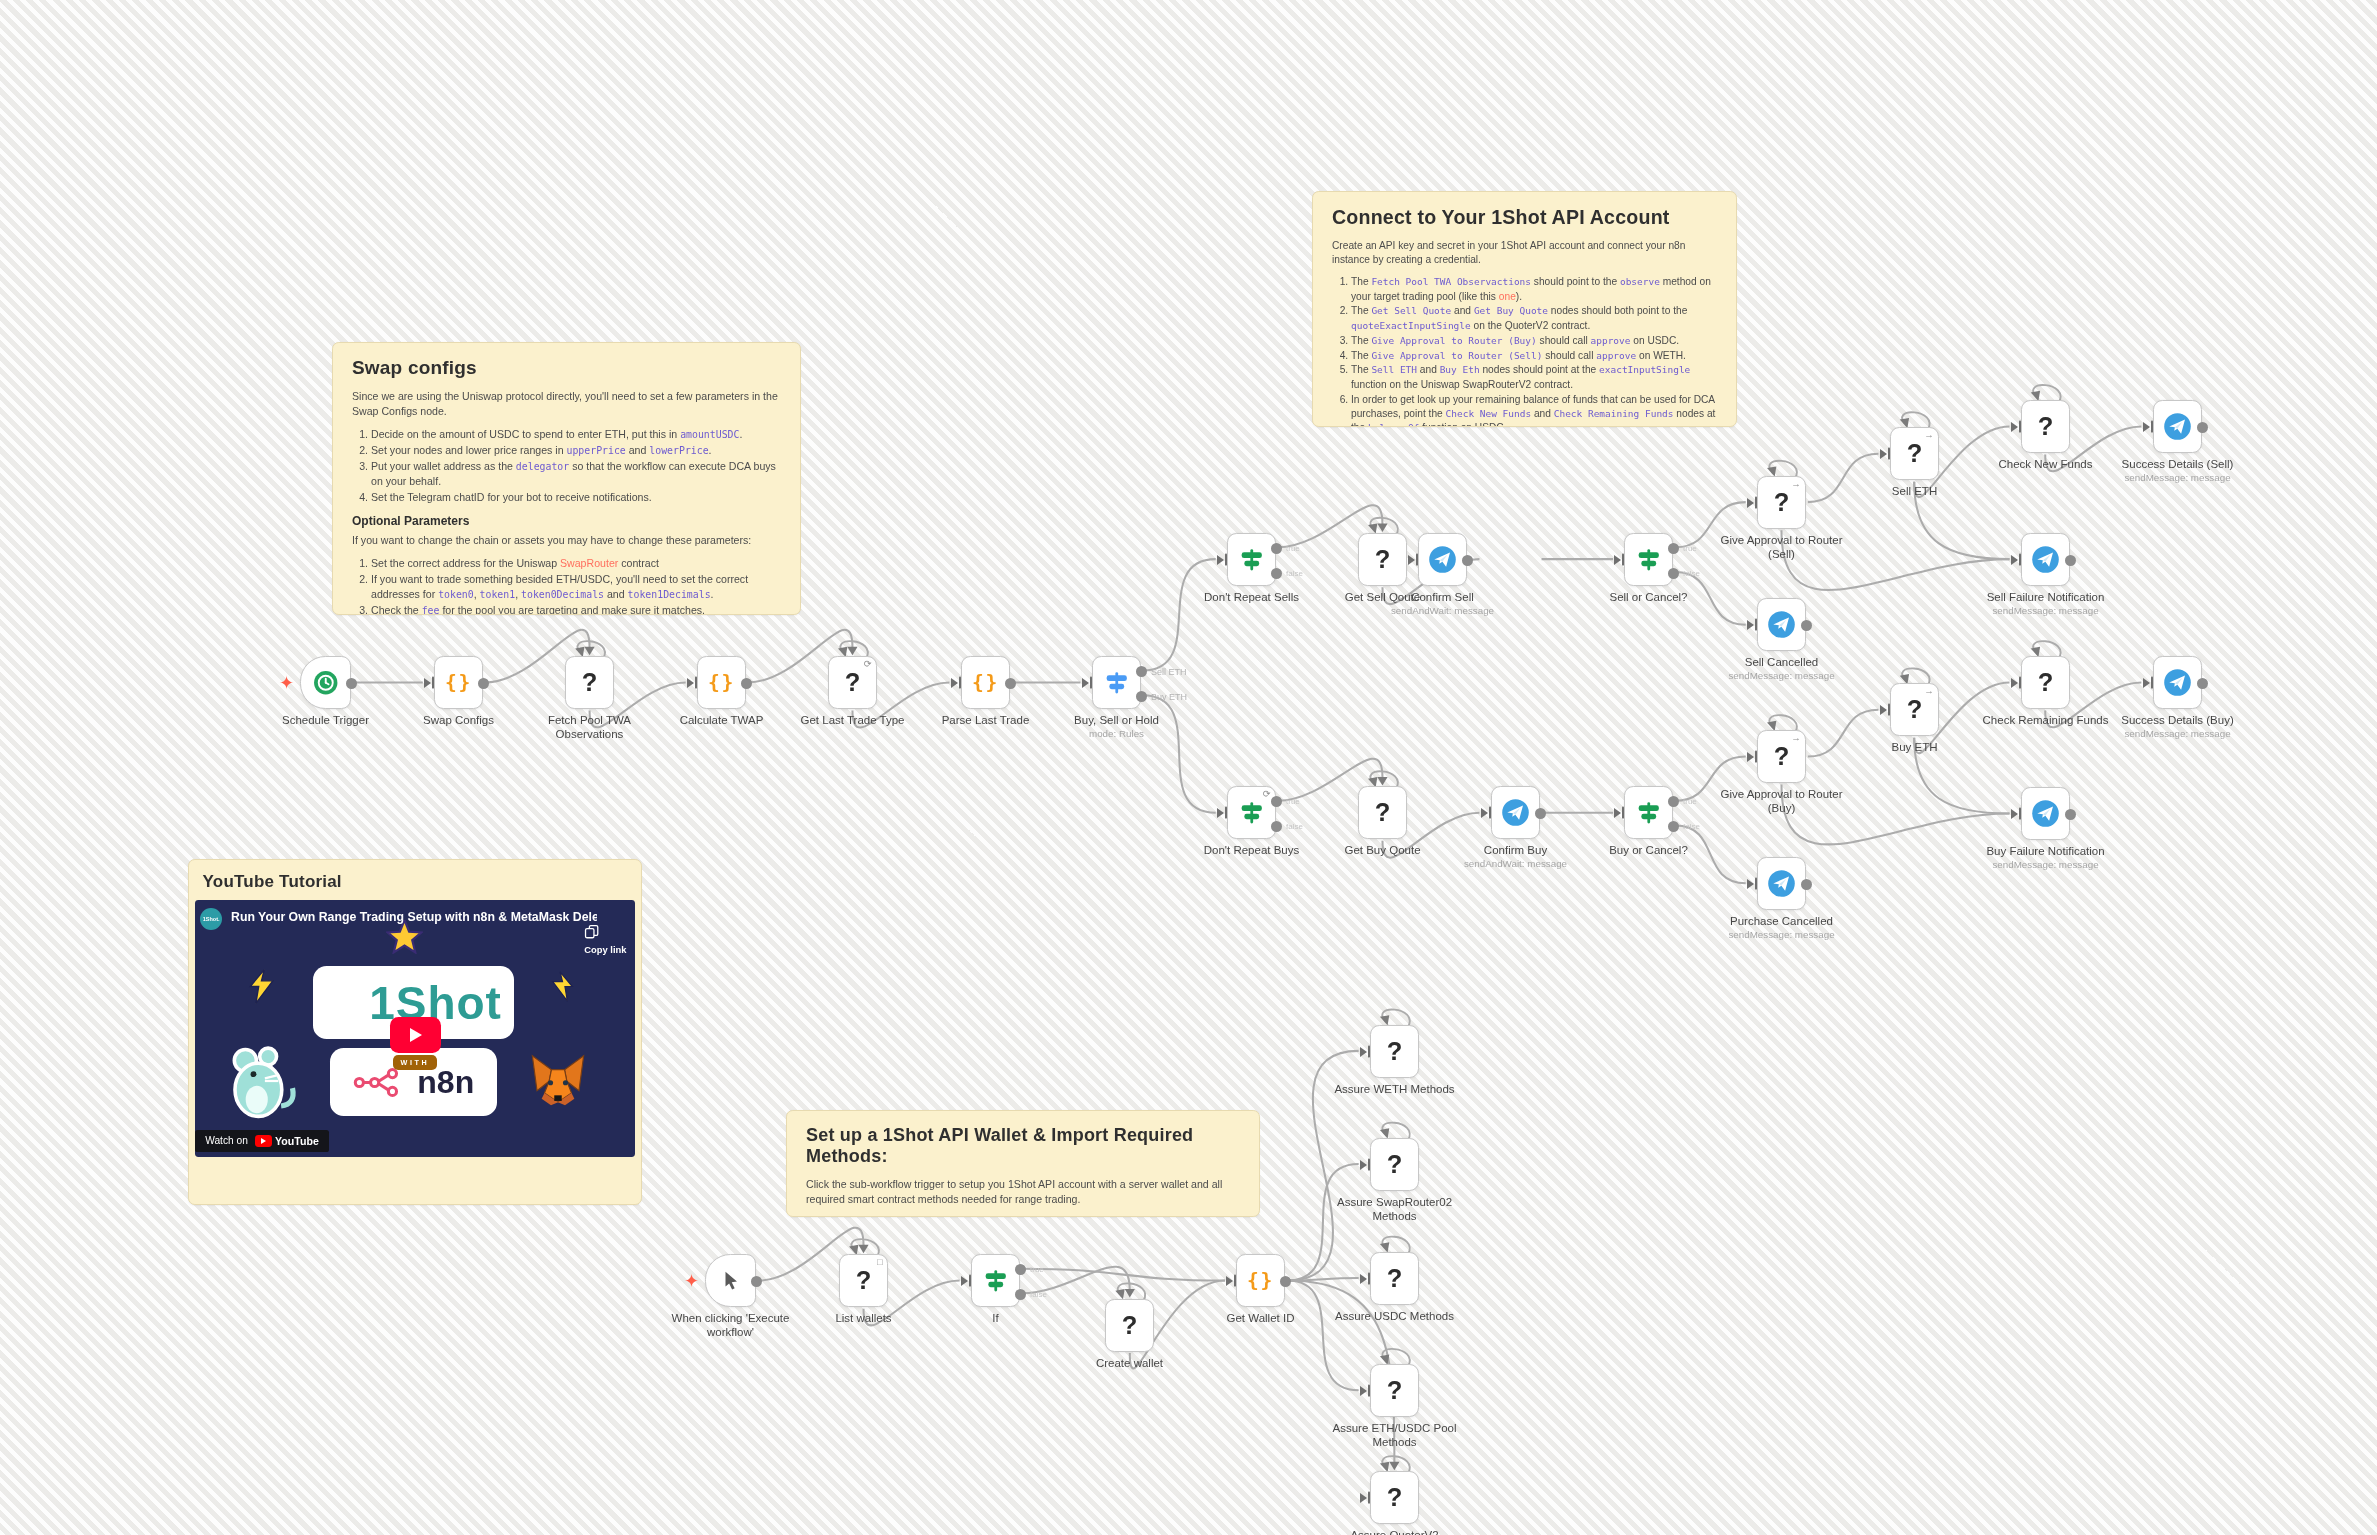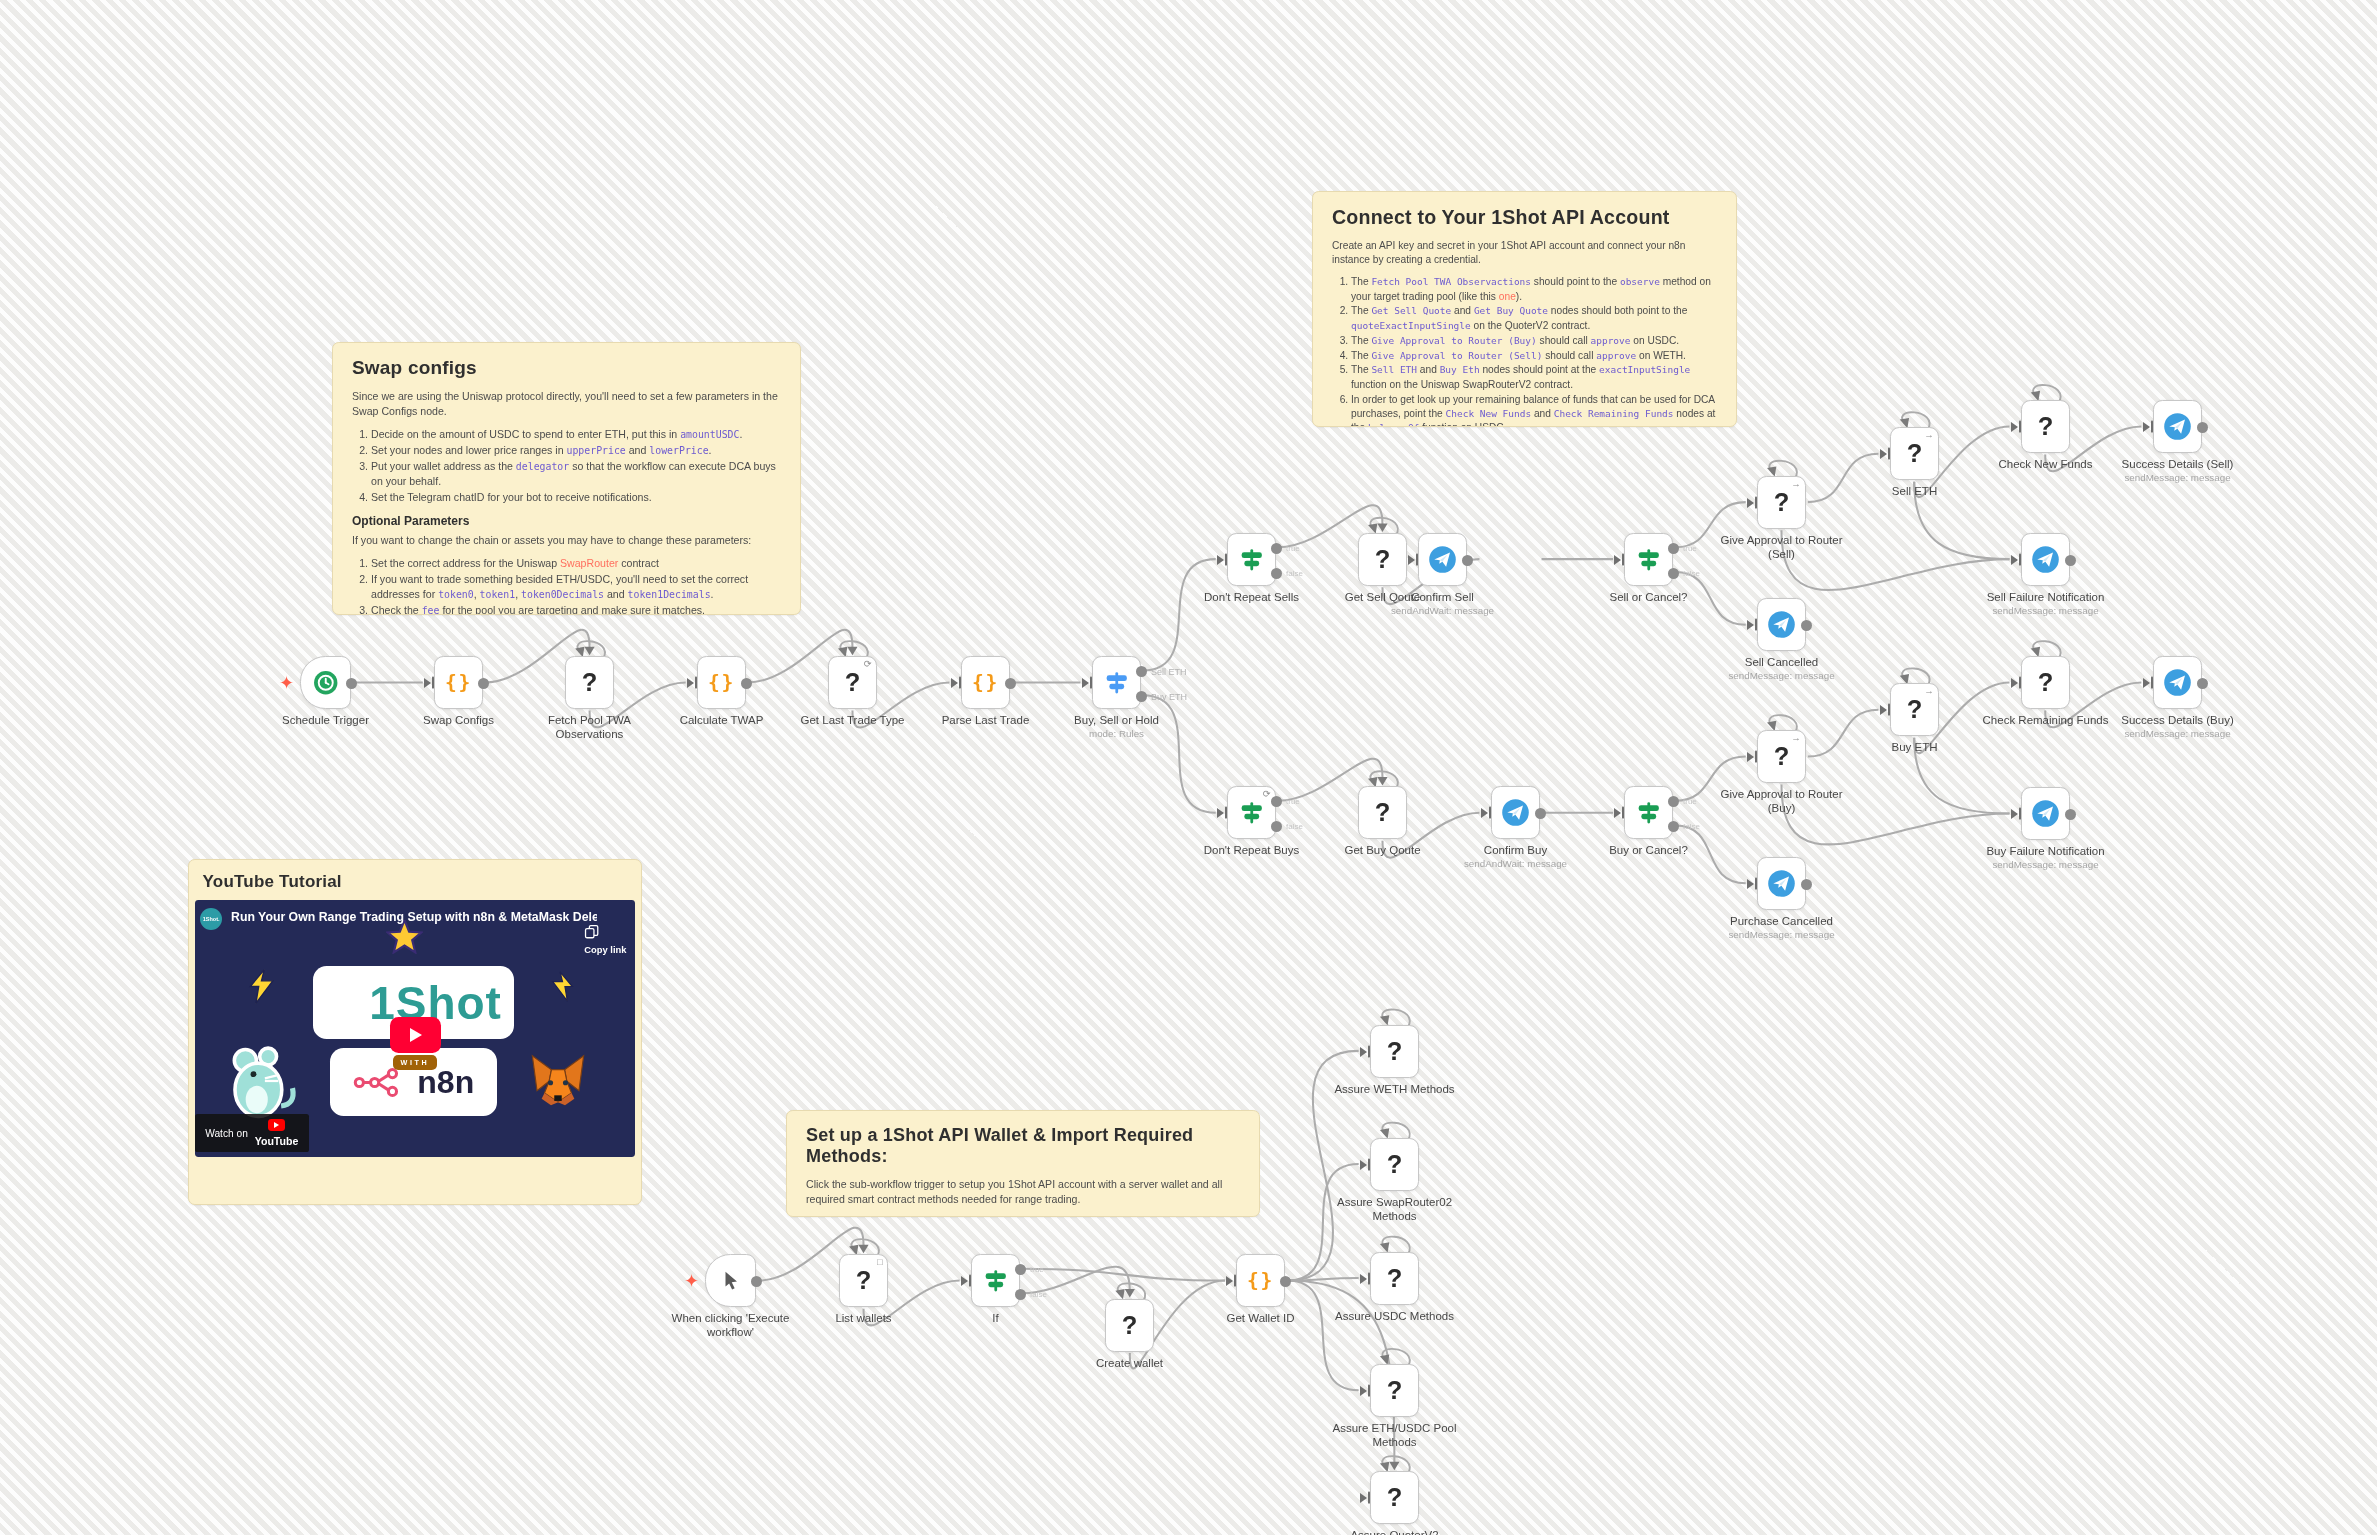--- a/index.html
+++ b/index.html
@@ -36,21 +36,21 @@
   .vid-copy .cl{font-size:9.4px;margin-top:1.7px;}
   .card{position:absolute;background:#fff;border-radius:13.6px;display:flex;align-items:center;justify-content:center;z-index:2;}
   .oneshot-txt{color:#2E9C94;font-weight:700;font-size:46px;letter-spacing:0.9px;margin-left:44px;}
   .n8n-txt{color:#23233f;font-weight:700;font-size:32px;margin-left:8.5px;}
   .play-btn{position:absolute;background:#ff0033;border-radius:8.5px;display:flex;align-items:center;justify-content:center;z-index:5;cursor:pointer;}
   .play-btn:after{content:"";width:0;height:0;border-top:7.7px solid transparent;border-bottom:7.7px solid transparent;border-left:12.8px solid #fff;}
   .with-chip{position:absolute;background:#a16207;border-radius:5.1px;color:#fff;font-size:7.2px;font-weight:700;
     letter-spacing:2.6px;text-transform:uppercase;display:flex;align-items:center;justify-content:center;z-index:4;}
   .watch-chip{position:absolute;left:0;bottom:5.1px;background:rgba(18,18,18,0.88);border-radius:2.6px;color:#fff;
     display:flex;align-items:center;gap:6.8px;padding:5.1px 10.2px;font-size:10.2px;z-index:6;cursor:pointer;}
-  .yt-logo{display:flex;align-items:center;gap:3.4px;font-weight:700;font-size:10.6px;flex-direction:column;}
+  .yt-logo{display:flex;align-items:center;gap:3.4px;font-weight:700;font-size:10.6px;}
   .yt-play{width:17px;height:12px;background:#ff0000;border-radius:3.4px;display:flex;align-items:center;justify-content:center;}
   .yt-play:after{content:"";width:0;height:0;border-top:3.4px solid transparent;border-bottom:3.4px solid transparent;border-left:5.1px solid #fff;}
   .deco{position:absolute;z-index:3;}
   
   #nodes{position:absolute;left:0;top:0;z-index:3;}
   #edges{position:absolute;left:0;top:0;z-index:2;}
   .node{
     position:absolute;box-sizing:border-box;width:49px;height:53px;background:#fff;
     border:1.7px solid #c7c7c7;border-radius:9.4px;display:flex;align-items:center;justify-content:center;
     box-shadow:0 0.9px 2.6px rgba(0,0,0,0.07);cursor:pointer;

